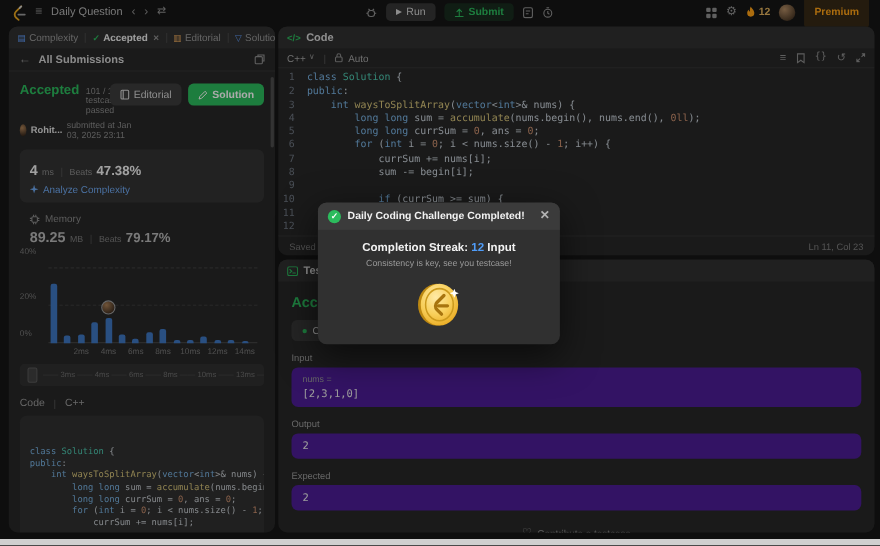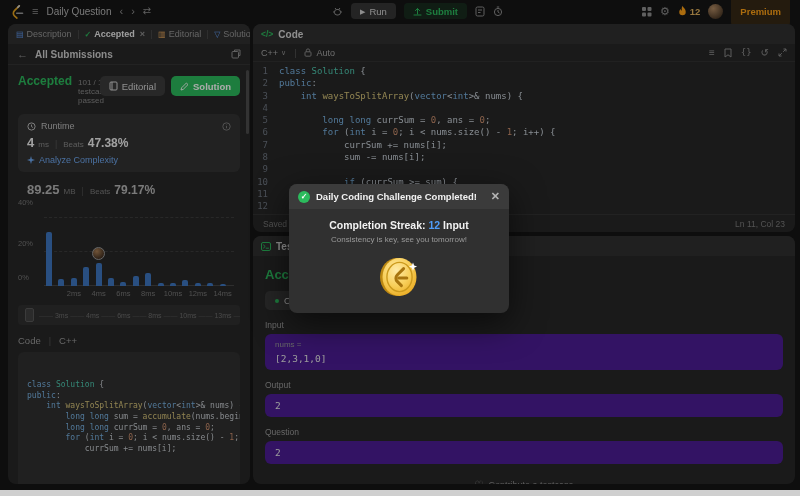--- a/index.html
+++ b/index.html
@@ -178,21 +178,21 @@
     <span class="pill premium">
         <span>Premium</span>
       </span>
   </div>
 </div>
 
 <div id="left-panel" class="panel">
   <div id="left-tabs">
       <div class="tab">
         <span class="tabicon" style="color: rgb(95, 155, 245);">▤</span>
-        <span>Description</span>
+        <span>Complexity</span>
       </div>
       <span class="tabsep"></span>
       <div class="tab active">
         <span class="tabicon" style="color: rgb(44, 187, 93);">✓</span>
         <span>Accepted</span>
         <span class="tabclose">×</span>
       </div>
       <span class="tabsep"></span>
       <div class="tab">
         <span class="tabicon" style="color: rgb(232, 167, 91);">▥</span>
@@ -212,20 +212,25 @@
           <rect x="1" y="2.5" width="6.5" height="6.5" rx="1" stroke="#8f8f8f" fill="none"></rect>
           <path d="M3.5 2.5V1h5.5v5.5H7.5" stroke="#8f8f8f" fill="none"></path>
         </svg>
     </span>
   </div>
   <div id="left-content">
     <div id="sub-head">
       <div class="acc-line">
         <span class="acc-badge">Accepted</span>
         <span class="dim">101 / 101 testcases passed</span>
+      </div>
+      <div class="user-line">
+        <span class="mini-avatar"></span>
+        <span class="user-name">Rohit...</span>
+        <span class="dim">submitted at Jan 03, 2025 23:11</span>
       </div>
       <div class="btnrow">
         <span class="btn gray">
           <span class="ic">
             <svg width="9" height="10" viewBox="0 0 9 10">
                 <rect x="1" y="1" width="7" height="8" rx="1" stroke="#d6d6d6" fill="none"></rect>
                 <path d="M3 1v8" stroke="#d6d6d6"></path>
               </svg>
           </span>
           <span>Editorial</span>
@@ -235,53 +240,47 @@
             <svg width="9" height="9" viewBox="0 0 9 9">
                 <path d="M1 8l.6-2.2L6.4 1l1.6 1.6-4.8 4.8Z" stroke="#fff" fill="none" stroke-width=".9"></path>
               </svg>
           </span>
           <span>Solution</span>
         </span>
       </div>
     </div>
 
     <div class="card">
-      <div class="cardhead">
-        <span class="ic">
-          <svg width="9" height="9" viewBox="0 0 9 9">
-              <circle cx="4.5" cy="4.5" r="3.6" stroke="#bdbdbd" fill="none"></circle>
-              <path d="M4.5 2.6v2l1.4.9" stroke="#bdbdbd" fill="none"></path>
-            </svg>
-        </span>
-        <span>Runtime</span>
-        <span class="ic right">
-          <svg width="9" height="9" viewBox="0 0 9 9">
-              <circle cx="4.5" cy="4.5" r="3.7" stroke="#7a7a7a" fill="none"></circle>
-              <path d="M4.5 4v2.3M4.5 2.6v.6" stroke="#7a7a7a"></path>
-            </svg>
-        </span>
-      </div>
       <div class="valrow">
         <span class="bigval">4</span>
         <span class="unit">ms</span>
         <span class="vsep">|</span>
         <span class="unit">Beats</span>
         <span class="bigval" style="font-size:12px">47.38%</span>
       </div>
       <div class="analyze">
         <span class="ic">
           <svg width="8" height="8" viewBox="0 0 8 8">
               <path d="M4 0l.9 3.1L8 4l-3.1.9L4 8l-.9-3.1L0 4l3.1-.9Z" fill="#6ea7ef"></path>
             </svg>
         </span>
         <span>Analyze Complexity</span>
       </div>
     </div>
 
     <div id="memory-block">
+      <div class="cardhead" style="color:#9a9a9a">
+        <span class="ic">
+          <svg width="9" height="9" viewBox="0 0 9 9">
+              <rect x="2" y="2" width="5" height="5" rx="1" stroke="#9a9a9a" fill="none"></rect>
+              <path d="M3.5 0v2M5.5 0v2M3.5 7v2M5.5 7v2M0 3.5h2M0 5.5h2M7 3.5h2M7 5.5h2" stroke="#9a9a9a"></path>
+            </svg>
+        </span>
+        <span>Memory</span>
+      </div>
       <div class="valrow">
         <span class="bigval" style="color:#cfcfcf">89.25</span>
         <span class="unit">MB</span>
         <span class="vsep">|</span>
         <span class="unit">Beats</span>
         <span class="bigval" style="font-size:12px;color:#cfcfcf">79.17%</span>
       </div>
     </div>
 
     <div id="chart">
@@ -380,36 +379,37 @@
       <div class="eline">
         <span class="lnum">2</span>
         <span class="lcontent"><span class="kw">public</span>:</span>
       </div>
       <div class="eline">
         <span class="lnum">3</span>
         <span class="lcontent">    <span class="kw">int</span> <span class="fn">waysToSplitArray</span>(<span class="kw">vector</span>&lt;<span class="kw">int</span>&gt;&amp; nums) {</span>
       </div>
       <div class="eline">
         <span class="lnum">4</span>
+        <span class="lcontent">        <span class="kw">long</span> <span class="kw">long</span> sum = <span class="fn">accumulate</span>(nums.begin(), nums.end(), <span class="nm">0ll</span>);</span>
       </div>
       <div class="eline">
         <span class="lnum">5</span>
         <span class="lcontent">        <span class="kw">long</span> <span class="kw">long</span> currSum = <span class="nm">0</span>, ans = <span class="nm">0</span>;</span>
       </div>
       <div class="eline">
         <span class="lnum">6</span>
         <span class="lcontent">        <span class="kw">for</span> (<span class="kw">int</span> i = <span class="nm">0</span>; i &lt; nums.size() - <span class="nm">1</span>; i++) {</span>
       </div>
       <div class="eline">
         <span class="lnum">7</span>
         <span class="lcontent">            currSum += nums[i];</span>
       </div>
       <div class="eline">
         <span class="lnum">8</span>
-        <span class="lcontent">            sum -= nums[i];</span>
+        <span class="lcontent">            sum -= begin[i];</span>
       </div>
       <div class="eline">
         <span class="lnum">9</span>
         <span class="lcontent"> </span>
       </div>
       <div class="eline">
         <span class="lnum">10</span>
         <span class="lcontent">            <span class="kw">if</span> (currSum &gt;= sum) {</span>
       </div>
       <div class="eline">
@@ -447,21 +447,21 @@
       <span class="cdot"></span>
       <span>Case 1</span>
     </span>
     <div class="flabel">Input</div>
     <div class="fbox">
       <div class="fname">nums =</div>
       <div>[2,3,1,0]</div>
     </div>
     <div class="flabel">Output</div>
     <div class="fbox"><span>2</span></div>
-    <div class="flabel">Question</div>
+    <div class="flabel">Expected</div>
     <div class="fbox"><span>2</span></div>
     <div id="contribute">
       <span class="ic" style="font-size:10px">♡</span>
       <span>Contribute a testcase</span>
     </div>
   </div>
 </div>
 
 <div id="overlay"></div>
 <div id="modal">
@@ -469,21 +469,21 @@
     <span class="checkcircle">✓</span>
     <span>Daily Coding Challenge Completed!</span>
     <span id="modal-close" class="ic">✕</span>
   </div>
   <div id="modal-body">
     <div class="streakline">
       <span>Completion Streak:</span>
       <span class="num">12</span>
       <span>Input</span>
     </div>
-    <div class="msub">Consistency is key, see you tomorrow!</div>
+    <div class="msub">Consistency is key, see you testcase!</div>
     <div id="coin">
       <svg width="46" height="48" viewBox="0 0 46 48">
         <defs>
           <radialGradient id="gcoin" cx="40%" cy="32%" r="75%">
             <stop offset="0" stop-color="#ffeaa6"></stop>
               <stop offset=".55" stop-color="#f8cf5a"></stop>
               <stop offset="1" stop-color="#e8a81e"></stop>
           </radialGradient>
         </defs>
         <ellipse cx="21" cy="24" rx="17" ry="19" fill="#bc8812"></ellipse>

